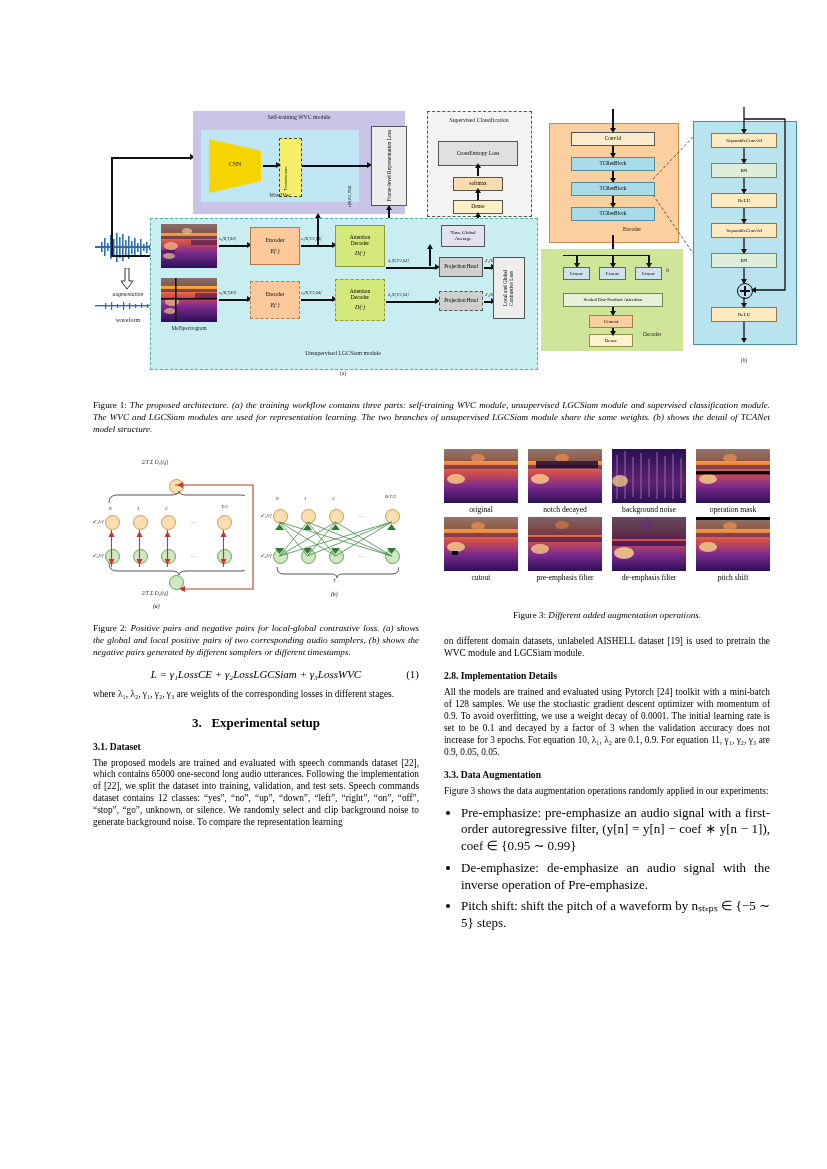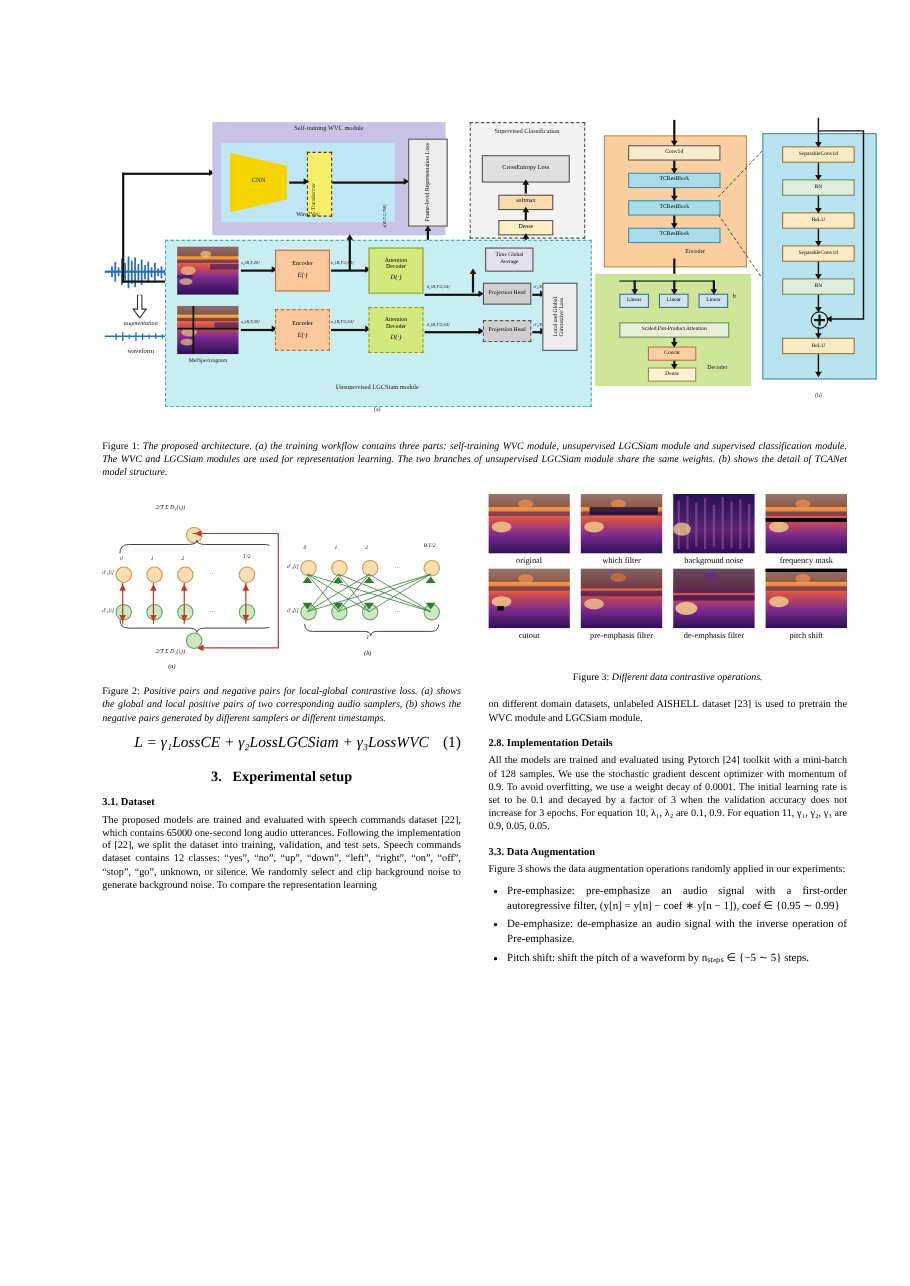--- a/index.html
+++ b/index.html
@@ -60,25 +60,25 @@
   .figcap{font-size:9.1px;line-height:1.33;text-align:justify;margin-top:9px;}
   .figcap b{font-weight:400;}
   .figcap .it{font-style:italic;}
 
   
   .cols{display:flex;gap:25px;margin-top:14px;}
   .col{width:326px;}
   p{font-size:9.3px;line-height:1.285;text-align:justify;margin:0 0 7px 0;font-family:"Liberation Serif",serif;}
   .h-sec{font-size:13px;font-weight:bold;text-align:center;margin:14px 0 9px 0;}
   .h-sub{font-size:9.6px;font-weight:bold;margin:10px 0 6px 0;}
-  .eq{font-size:14px;font-style:italic;font-family:"Liberation Serif",serif;
+  .eq{font-size:11px;font-style:italic;font-family:"Liberation Serif",serif;
       text-align:center;margin:9px 0 9px 0;position:relative;}
   .eqno{font-style:normal;position:absolute;right:0;}
   ul{margin:2px 0 0 0;padding-left:17px;}
-  li{font-size:10px;line-height:1.285;text-align:justify;margin-bottom:5px;}
+  li{font-size:13px;line-height:1.285;text-align:justify;margin-bottom:5px;}
 
   
   .fig2{position:relative;width:326px;height:160px;margin-top:4px;}
   .nd{position:absolute;width:13px;height:13px;border-radius:50%;}
   .nd-o{background:#fbdfb0;border:1px solid #c89a55;}
   .nd-g{background:#cde8c2;border:1px solid #6aa05a;}
   .f2lbl{position:absolute;font-size:5px;font-style:italic;color:#222;}
   .f2cap{position:absolute;font-size:5.6px;font-style:italic;}
 
   
@@ -517,20 +517,21 @@
         <b>Figure 2:</b>
         <span class="it">Positive pairs and negative pairs for local-global contrastive loss. (a) shows the global and local positive pairs of two corresponding audio samplers, (b) shows the negative pairs generated by different samplers or different timestamps.</span>
       </div>
 
 
       <div class="eq">
         <span>L = γ₁LossCE + γ₂LossLGCSiam + γ₃LossWVC</span>
         <span class="eqno">(1)</span>
       </div>
 
+      <p>where λ₁, λ₂, γ₁, γ₂, γ₃ are weights of the corresponding losses in different stages.</p>
 
       <div class="h-sec">
         <span>3.</span>
         &nbsp;&nbsp;<span>Experimental setup</span>
       </div>
 
       <div class="h-sub">3.1.  Dataset</div>
       <p>The proposed models are trained and evaluated with speech commands dataset [22], which contains 65000 one-second long audio utterances. Following the implementation of [22], we split the dataset into training, validation, and test sets. Speech commands dataset contains 12 classes: “yes”, “no”, “up”, “down”, “left”, “right”, “on”, “off”, “stop”, “go”, unknown, or silence. We randomly select and clip background noise to generate background noise. To compare the representation learning</p>
     </div>
 
@@ -624,35 +625,35 @@
             <g opacity="0.5" fill="#2b1055">
                   <rect x="252" y="68" width="74" height="12"></rect>
                   <rect x="252" y="84" width="74" height="4"></rect>
                 </g>
             <ellipse cx="264" cy="98" rx="9" ry="5" fill="#ffd98a" opacity="0.75"></ellipse>
             <ellipse cx="286" cy="77" rx="7" ry="4" fill="#f0914f" opacity="0.7"></ellipse>
             <rect x="252" y="68" width="74" height="3" fill="#000"></rect>
           </g>
         </svg>
         <div class="splbl" style="left:-3px;top:56px;">original</div>
-        <div class="splbl" style="left:81px;top:56px;">which filter</div>
+        <div class="splbl" style="left:81px;top:56px;">notch decayed</div>
         <div class="splbl" style="left:165px;top:56px;">background noise</div>
-        <div class="splbl" style="left:249px;top:56px;">frequency mask</div>
+        <div class="splbl" style="left:249px;top:56px;">operation mask</div>
         <div class="splbl" style="left:-3px;top:124px;">cutout</div>
         <div class="splbl" style="left:81px;top:124px;">pre-emphasis filter</div>
         <div class="splbl" style="left:165px;top:124px;">de-emphasis filter</div>
         <div class="splbl" style="left:249px;top:124px;">pitch shift</div>
       </div>
 
       <div class="fig3cap">
         <span style="font-style:normal;">Figure 3:</span>
-        <span>Different data contrastive operations.</span>
+        <span>Different added augmentation operations.</span>
       </div>
 
-      <p style="margin-top:16px;">on different domain datasets, unlabeled AISHELL dataset [23] is used to pretrain the WVC module and LGCSiam module.</p>
+      <p style="margin-top:16px;">on different domain datasets, unlabeled AISHELL dataset [19] is used to pretrain the WVC module and LGCSiam module.</p>
 
       <div class="h-sub">2.8.  Implementation Details</div>
       <p>All the models are trained and evaluated using Pytorch [24] toolkit with a mini-batch of 128 samples. We use the stochastic gradient descent optimizer with momentum of 0.9. To avoid overfitting, we use a weight decay of 0.0001. The initial learning rate is set to be 0.1 and decayed by a factor of 3 when the validation accuracy does not increase for 3 epochs. For equation 10, λ₁, λ₂ are 0.1, 0.9. For equation 11, γ₁, γ₂, γ₃ are 0.9, 0.05, 0.05.</p>
 
       <div class="h-sub">3.3.  Data Augmentation</div>
       <p>Figure 3 shows the data augmentation operations randomly applied in our experiments:</p>
 
       <ul>
         <li>Pre-emphasize: pre-emphasize an audio signal with a first-order autoregressive filter, (y[n] = y[n] − coef ∗ y[n − 1]), coef ∈ {0.95 ∼ 0.99}</li>
         <li>De-emphasize: de-emphasize an audio signal with the inverse operation of Pre-emphasize.</li>

